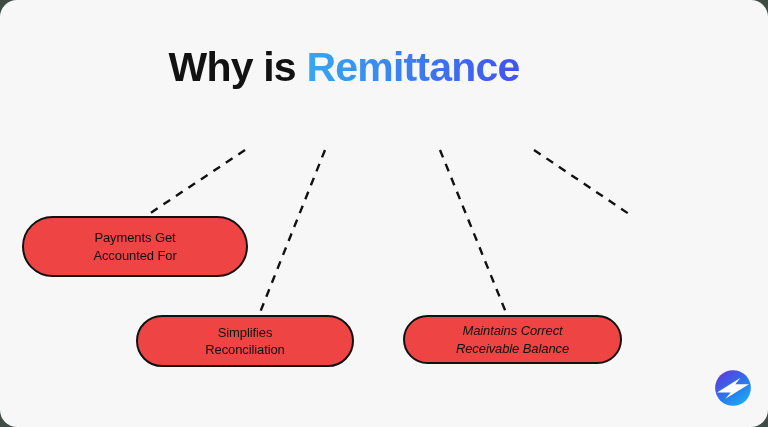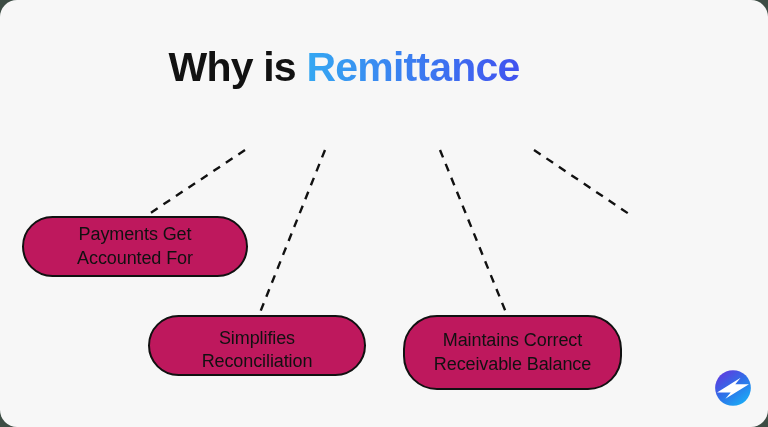--- a/index.html
+++ b/index.html
@@ -69,35 +69,35 @@
     stroke-linecap: butt;
   }
 
   
   .pill {
     position: absolute;
     display: flex;
     align-items: center;
     justify-content: center;
     text-align: center;
-    background: #be185d;
+    background: #ef4444;
     border: 2.6px solid #111111;
     border-radius: 34px;
     color: #111111;
-    font-size: 18px;
+    font-size: 13px;
     line-height: 1.32;
     font-weight: 400;
     letter-spacing: -0.1px;
     padding: 0 14px;
   }
 
   #pill-payments       { left: 22px;  top: 216px; width: 226px; height: 61px; }
   #pill-relationships  { left: 520px; top: 216px; width: 226px; height: 61px; }
-  #pill-simplifies     { left: 148px; top: 315px; width: 218px; height: 61px; align-items: flex-end; }
-  #pill-receivable     { left: 403px; top: 315px; width: 219px; height: 75px; }
+  #pill-simplifies     { left: 136px; top: 315px; width: 218px; height: 52px; }
+  #pill-receivable     { left: 403px; top: 315px; width: 219px; height: 49px; font-style: italic; }
 
   .pill-text { display: block; white-space: pre-line; }
 
   
   #brand-logo {
     position: absolute;
     left: 714px;
     top: 369px;
     width: 38px;
     height: 38px;

